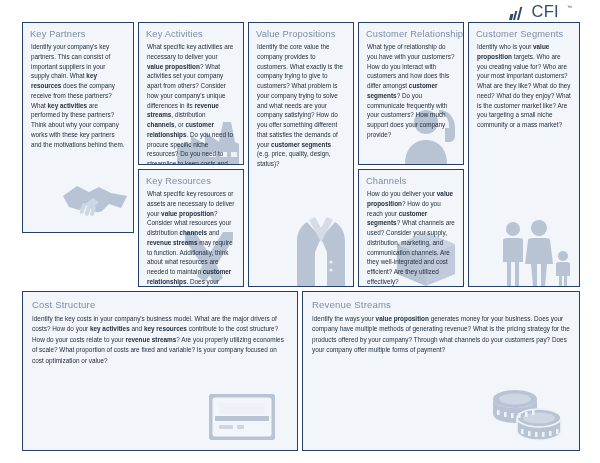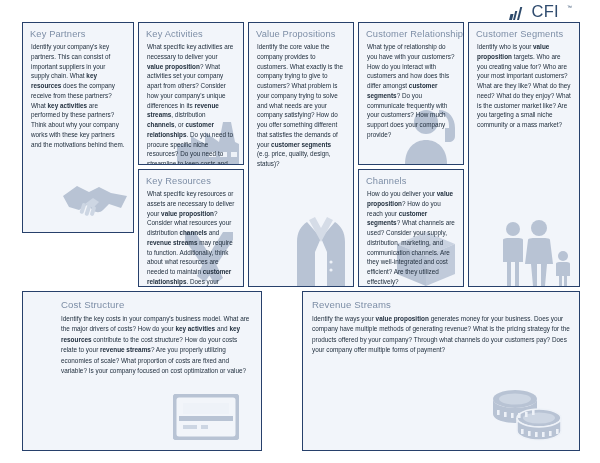--- a/index.html
+++ b/index.html
@@ -74,21 +74,21 @@
   .icf{ fill:#b8c3d4; }
 
   
   #p-keypartners{ left:22px;  top:22px;  width:112px; height:211px; }
   #p-keyactivities{ left:138px; top:22px; width:106px; height:143px; }
   #p-keyresources{ left:138px; top:169px; width:106px; height:118px; }
   #p-valueprop{ left:248px; top:22px; width:106px; height:265px; }
   #p-custrel{ left:358px; top:22px; width:106px; height:143px; }
   #p-channels{ left:358px; top:169px; width:106px; height:118px; }
   #p-custseg{ left:468px; top:22px; width:112px; height:265px; }
-  #p-cost{ left:22px; top:291px; width:240px; height:160px;padding-left:29px; }
+  #p-cost{ left:22px; top:291px; width:276px; height:160px; }
   #p-revenue{ left:302px; top:291px; width:278px; height:160px; }
 </style>
 </head>
 <body>
 
 <div id="canvas">
 
   <div class="logo">
     <span class="logo-bars">
       <i></i>

